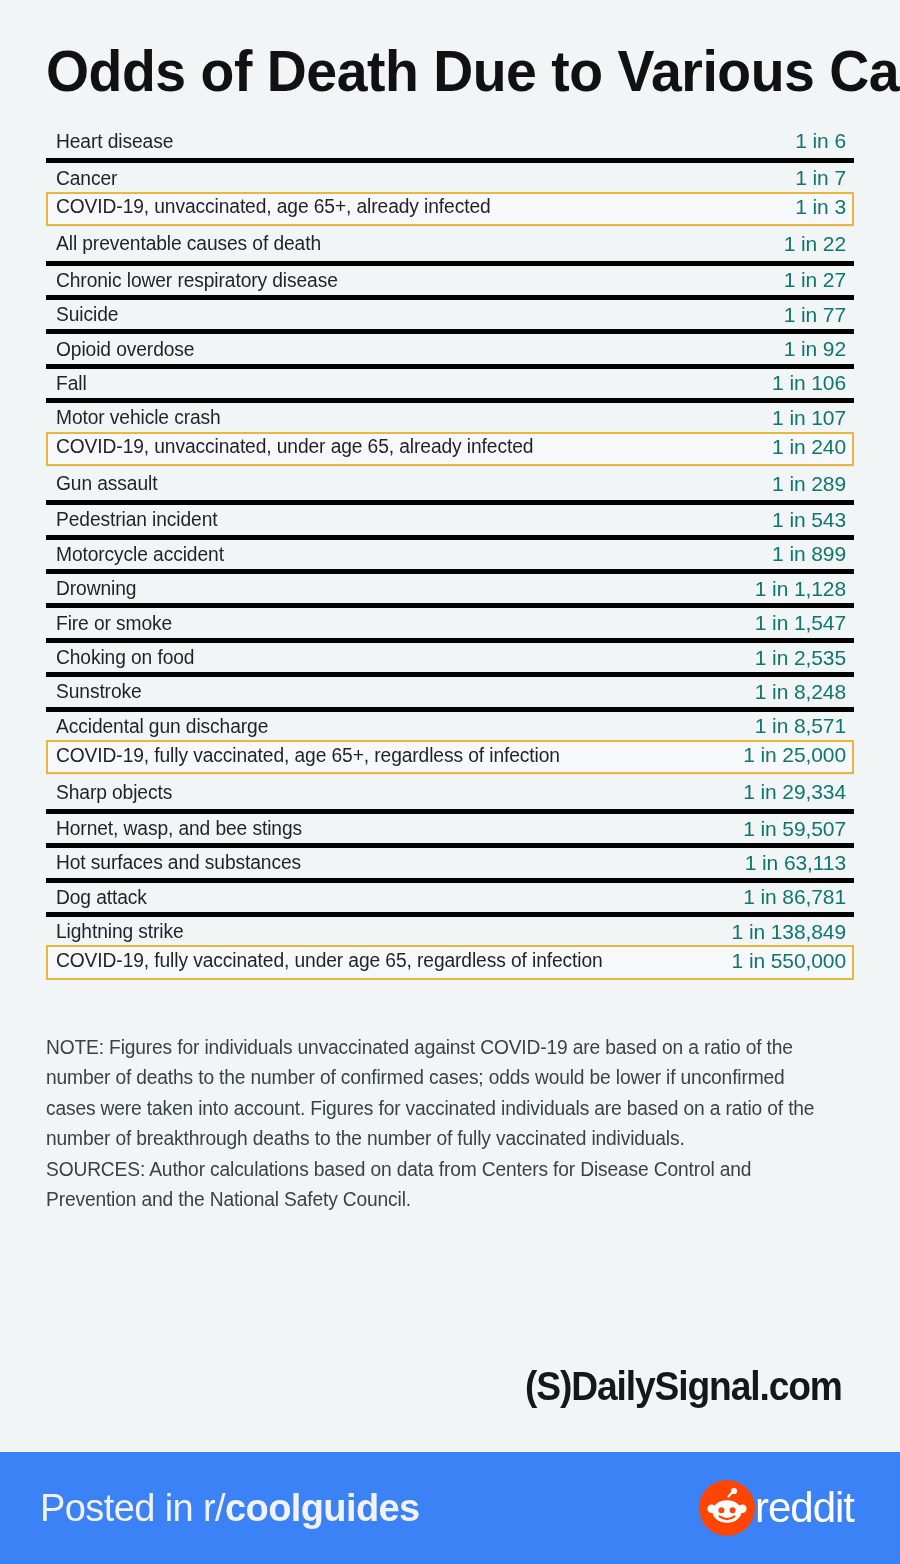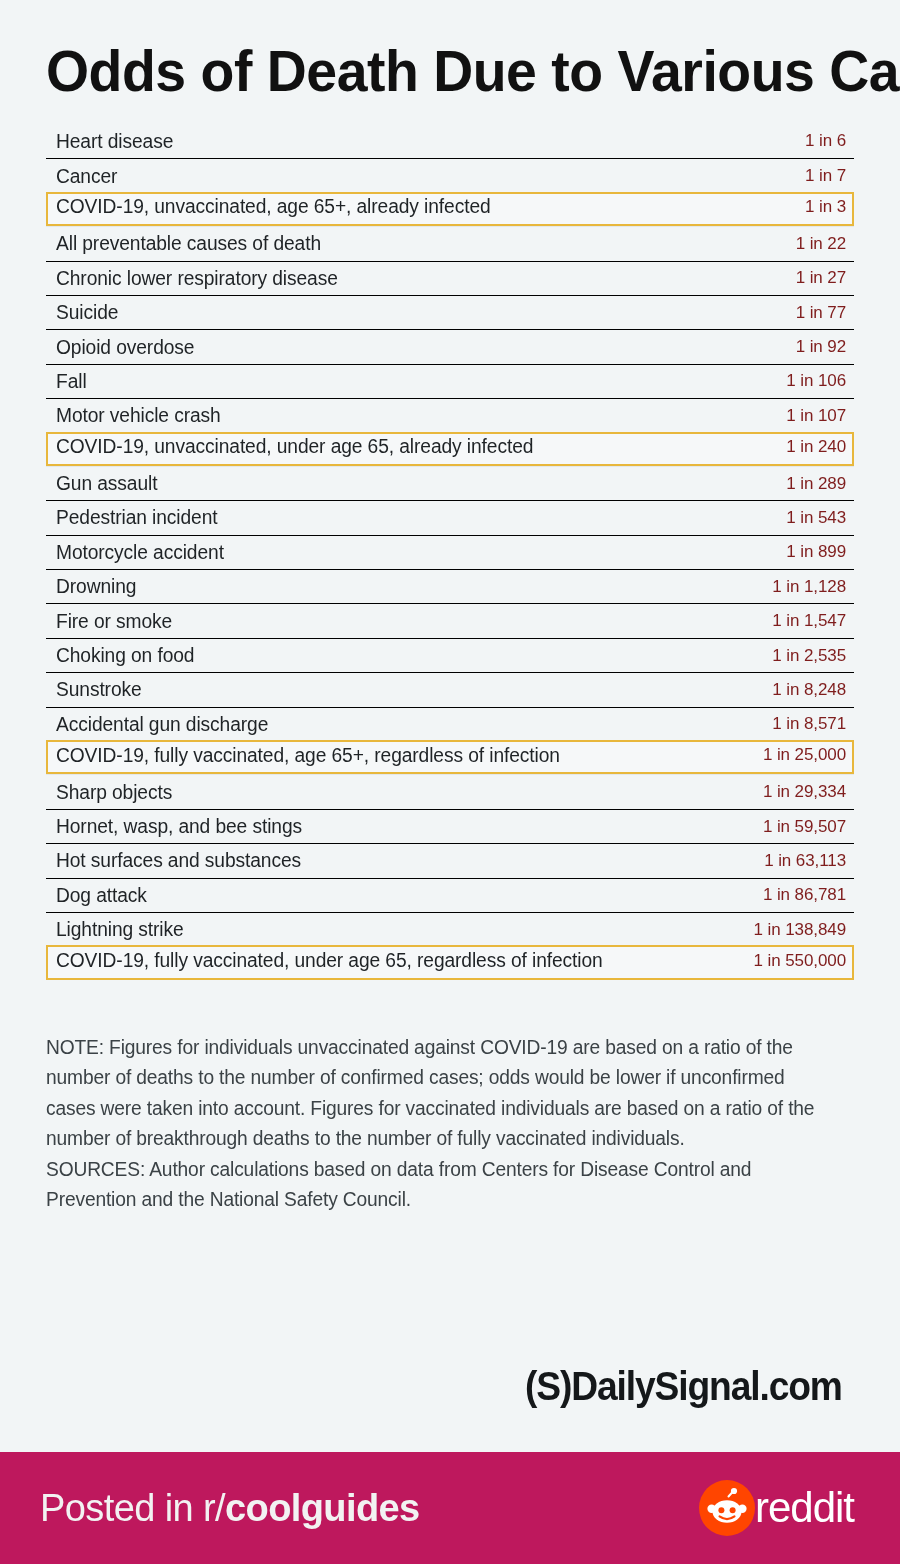--- a/index.html
+++ b/index.html
@@ -45,38 +45,38 @@
     width: 808px;
     position: relative;
   }
 
   .row {
     position: relative;
     height: 34.4px;
     display: flex;
     align-items: center;
     background: #f2f5f6;
-    border-top: 1px solid #000000;
+    border-top: 5px solid #000000;
     padding: 0 8px 0 10px;
   }
   .row:first-child { border-top: none; }
 
   .row .label {
     font-size: 19.5px;
     color: #1f2326;
     white-space: nowrap;
     letter-spacing: -0.1px;
     flex: 1 1 auto;
     transform: scaleX(0.985);
     transform-origin: left center;
   }
 
   .row .value {
-    font-size: 17px;
-    color: #7f1d1d;
+    font-size: 21px;
+    color: #0f766e;
     white-space: nowrap;
     letter-spacing: -0.1px;
     text-align: right;
     flex: 0 0 auto;
     padding-left: 10px;
   }
 
   
   .row.hl {
     border: 2px solid #e8b73c;
@@ -120,21 +120,21 @@
     white-space: nowrap;
   }
 
   
   .footer {
     position: absolute;
     left: 0;
     top: 1452px;
     width: 900px;
     height: 112px;
-    background: #be185d;
+    background: #3b82f6;
     display: flex;
     align-items: center;
     justify-content: space-between;
     padding: 0 46px 0 40px;
   }
 
   .footer .posted {
     font-size: 38px;
     line-height: 42px;
     color: #f2f2f2;

